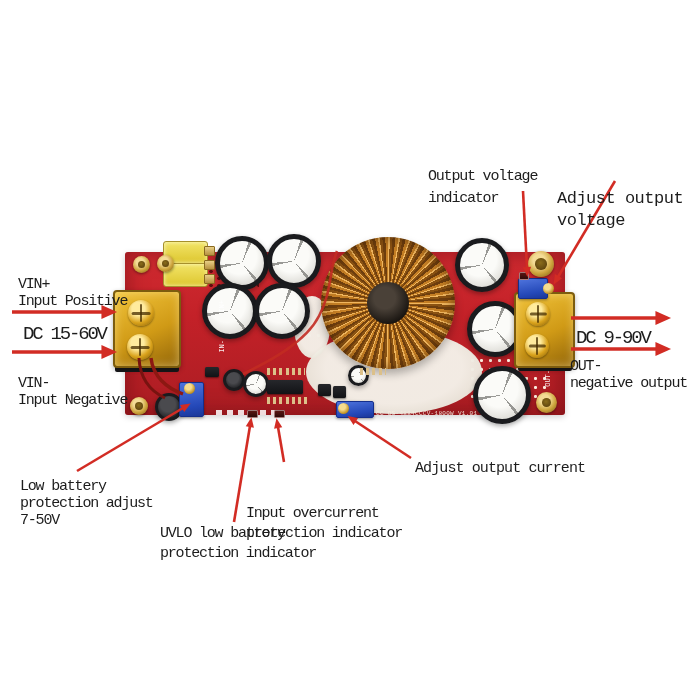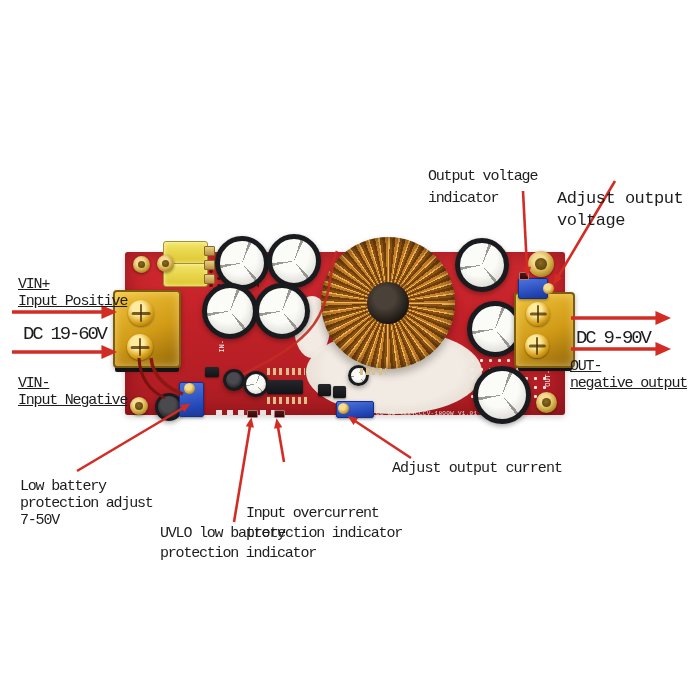--- a/index.html
+++ b/index.html
@@ -1,21 +1,21 @@
 <!DOCTYPE html>
 <html><head>
 <meta charset="utf-8">
 <style>
   html,body{margin:0;padding:0;background:#ffffff;}
   .canvas{position:relative;width:700px;height:700px;background:#ffffff;overflow:hidden;
           font-family:"Liberation Mono","DejaVu Sans Mono",monospace;}
   
   .label{position:absolute;color:#1d1d1d;font-size:15px;letter-spacing:-1.2px;
          line-height:1.3;white-space:pre-line;z-index:50;}
-  .label.tight{line-height:1.12;text-decoration:underline;}
+  .label.tight{line-height:1.12;}
   .label.big{font-size:19px;letter-spacing:-2.2px;}
   .label.aov{font-size:17px;letter-spacing:-0.5px;}
   
   .pcb{position:absolute;left:125px;top:252px;width:440px;height:163px;border-radius:3px;
        background:linear-gradient(180deg,#d12b31 0%,#c32128 40%,#ab1d23 100%);
        box-shadow:inset 0 0 22px rgba(90,8,12,.55), 0 2px 6px rgba(0,0,0,.18);z-index:2;}
   .holes{position:absolute;background-image:radial-gradient(circle,rgba(80,8,12,.85) 1.5px,rgba(0,0,0,0) 2px);
          background-size:8px 7px;z-index:3;}
   .vias{position:absolute;background-image:radial-gradient(circle,rgba(255,246,232,.95) 1.3px,rgba(0,0,0,0) 1.7px);
         background-size:9px 9px;z-index:3;}
@@ -182,30 +182,30 @@
     <line x1="411" y1="458" x2="355" y2="421" stroke="#d22c24" stroke-width="2.6" marker-end="url(#ahs)"></line>
   </svg>
 
   <div class="label" style="left:428px;top:166px;line-height:1.45;">Output voltage
 indicator</div>
   <div class="label aov" style="left:557px;top:144px;margin-top:44px;">Adjust output
 voltage</div>
 
   <div class="label tight" style="left:18px;top:277px;">VIN+
 Input Positive</div>
-  <div class="label big" style="left:23px;top:322px;">DC 19-60V</div>
+  <div class="label big" style="left:23px;top:322px;">DC 15-60V</div>
   <div class="label tight" style="left:18px;top:376px;">VIN-
 Input Negative</div>
 
   <div class="label big" style="left:576px;top:326px;">DC 9-90V</div>
   <div class="label tight" style="left:570px;top:359px;">OUT-
 negative output</div>
 
   <div class="label" style="left:20px;top:479px;line-height:1.12;">Low battery
 protection adjust
 7-50V</div>
   <div class="label" style="left:246px;top:476px;margin-top:28px;">Input overcurrent
 protection indicator</div>
   <div class="label" style="left:160px;top:524px;">UVLO low battery
 protection indicator</div>
-  <div class="label" style="left:392px;top:459px;letter-spacing:-0.9px;">Adjust output current</div>
+  <div class="label" style="left:415px;top:459px;letter-spacing:-0.9px;">Adjust output current</div>
 
 </div>
 
 </body></html>

